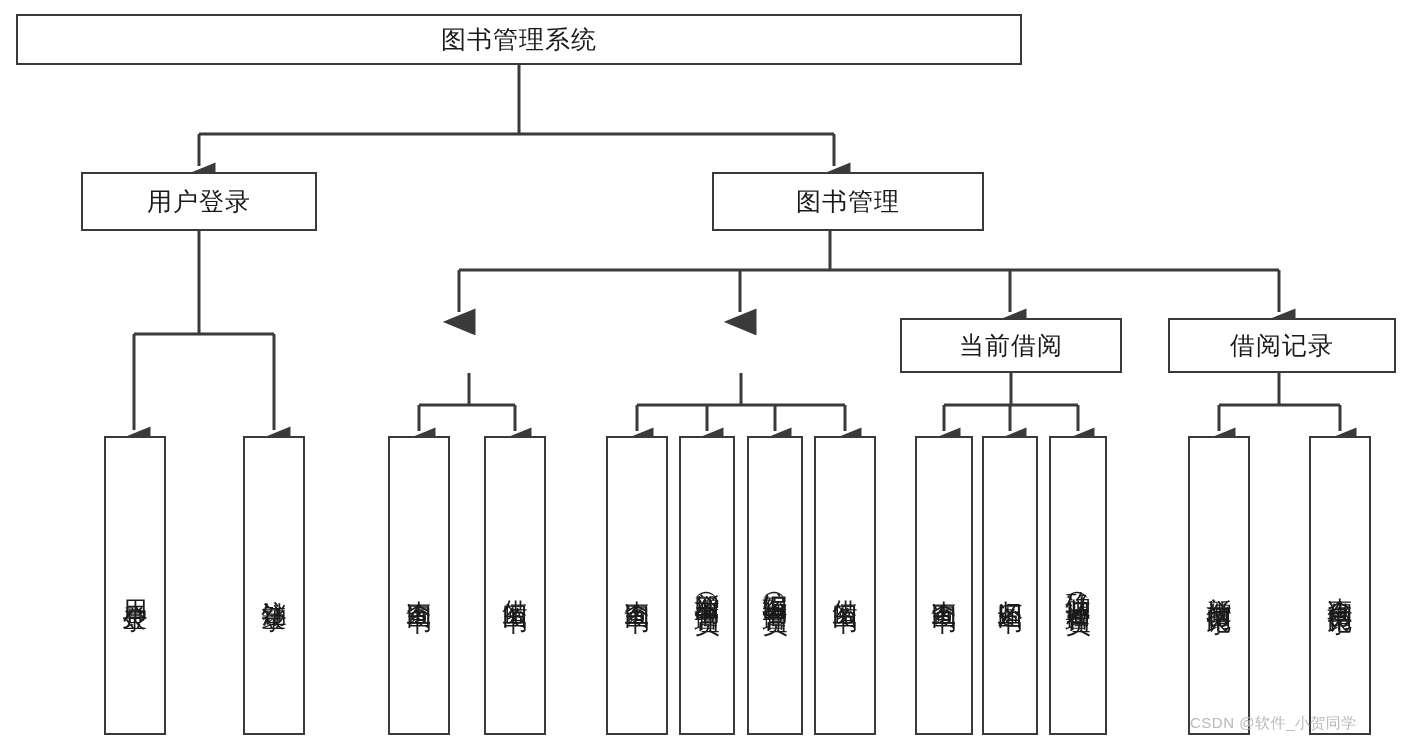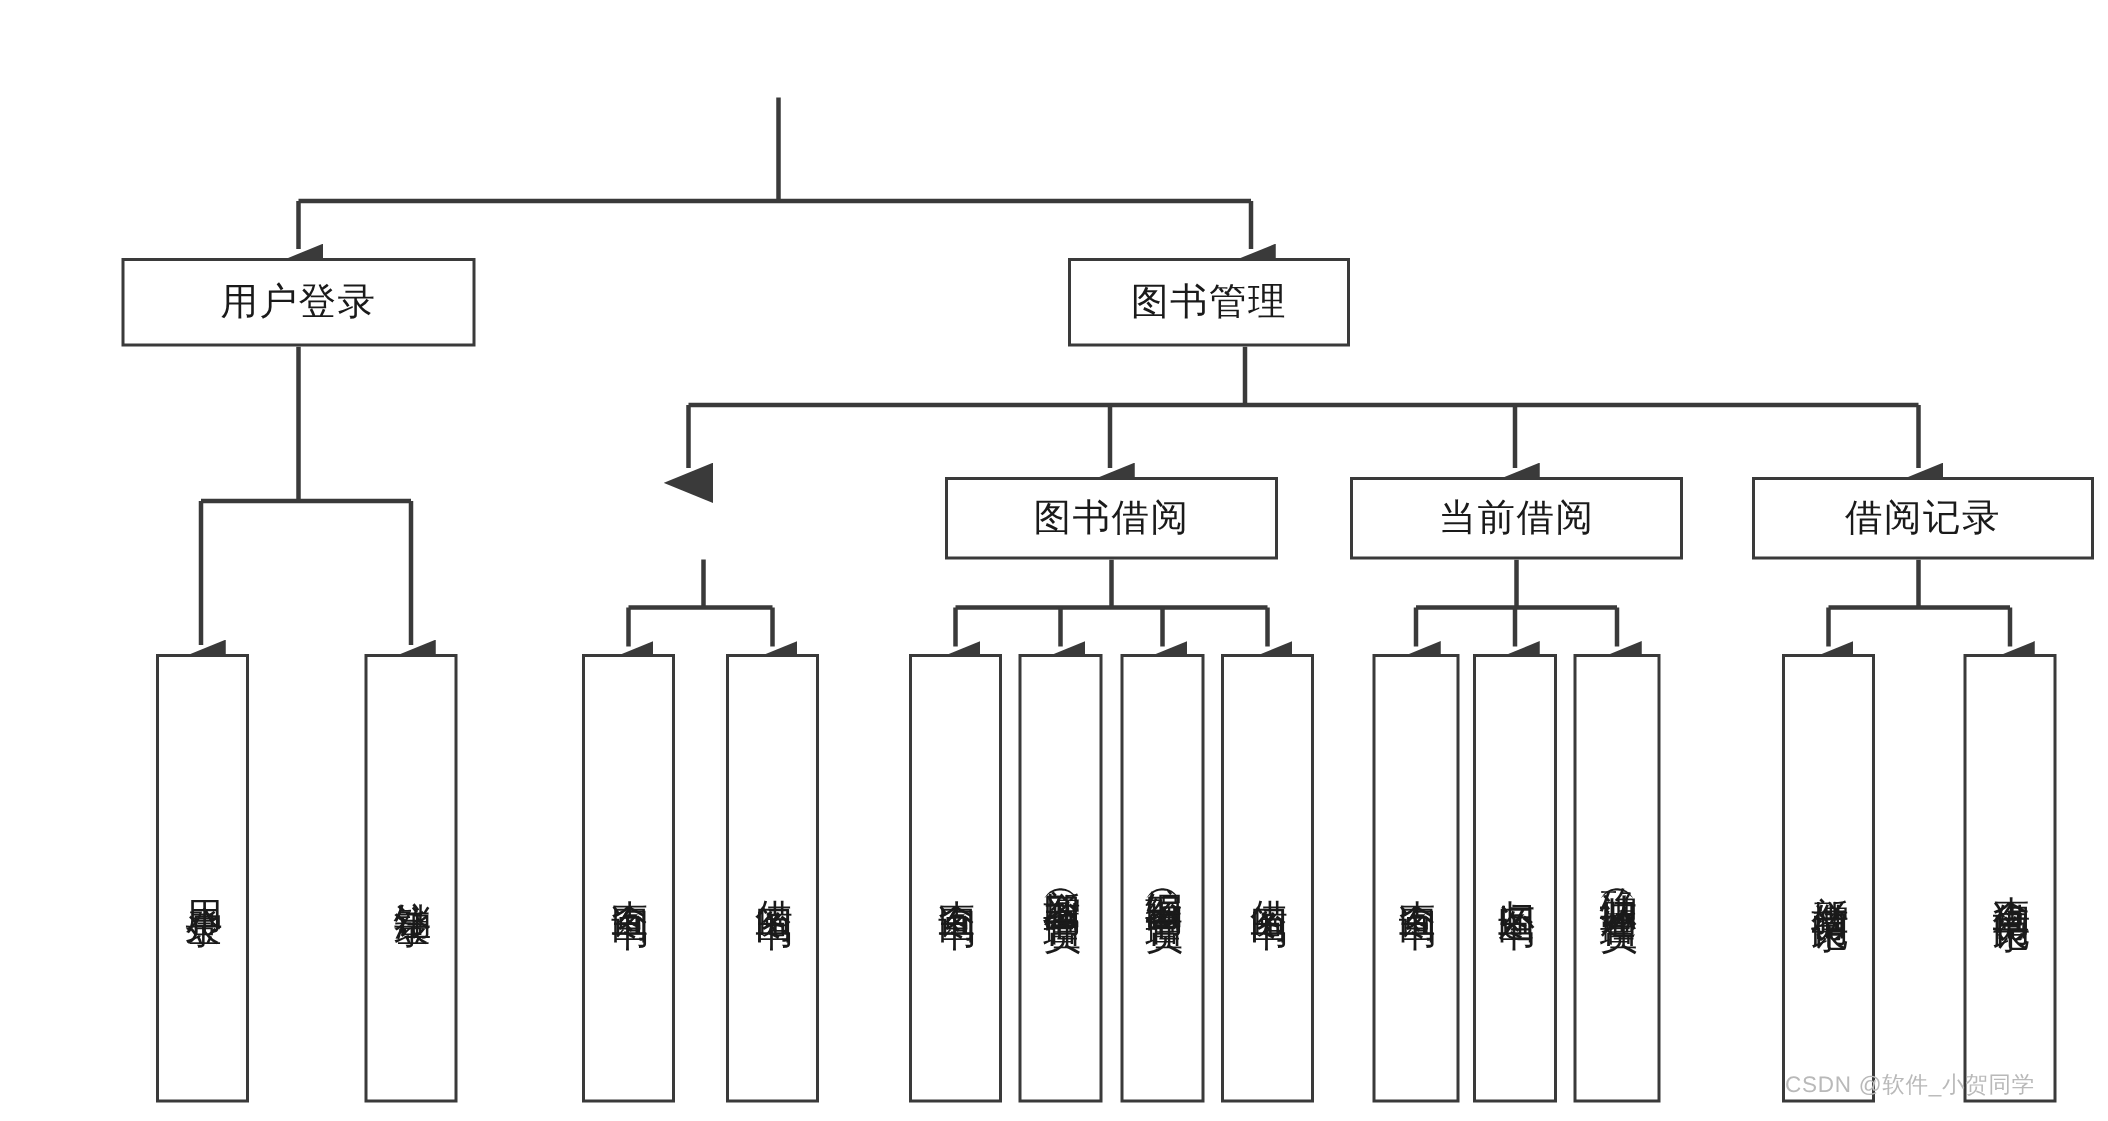--- a/index.html
+++ b/index.html
@@ -108,31 +108,31 @@
       <path d="M1010,405 L1010,431" marker-end="url(#arrow)"></path>
       <path d="M1078,405 L1078,431" marker-end="url(#arrow)"></path>
 
       <path d="M1279,373 L1279,405"></path>
       <path d="M1219,405 L1340,405"></path>
       <path d="M1219,405 L1219,431" marker-end="url(#arrow)"></path>
       <path d="M1340,405 L1340,431" marker-end="url(#arrow)"></path>
     </g>
   </svg>
 
+  <div class="node horiz" style="left:16px; top:14px; width:1006px; height:51px;">
+    <span>图书管理系统</span>
+  </div>
 
   <div class="node horiz" style="left:81px; top:172px; width:236px; height:59px;">
     <span>用户登录</span>
   </div>
-  <div class="node horiz" style="left:712px; top:172px; width:188px; height:59px;">
+  <div class="node horiz" style="left:712px; top:172px; width:272px; height:59px;">
     <span>图书管理</span>
   </div>
 
-  <div class="node horiz" style="left:630px; top:318px; width:222px; height:55px;">
-    <span>图书借阅</span>
-  </div>
   <div class="node horiz" style="left:900px; top:318px; width:222px; height:55px;">
     <span>当前借阅</span>
   </div>
   <div class="node horiz" style="left:1168px; top:318px; width:228px; height:55px;">
     <span>借阅记录</span>
   </div>
 
   <div class="node vert" style="left:104px; top:436px; width:62px; height:299px;">
     <span class="vtext">用户登录</span>
   </div>

